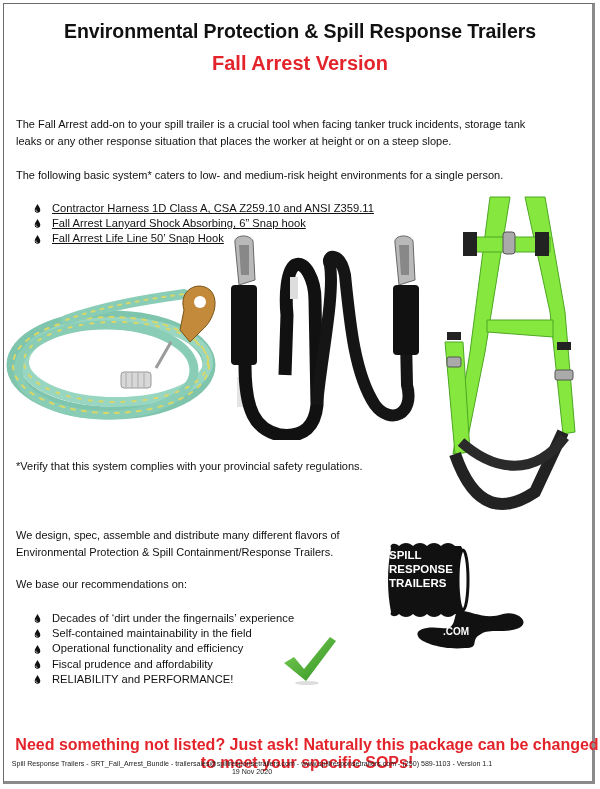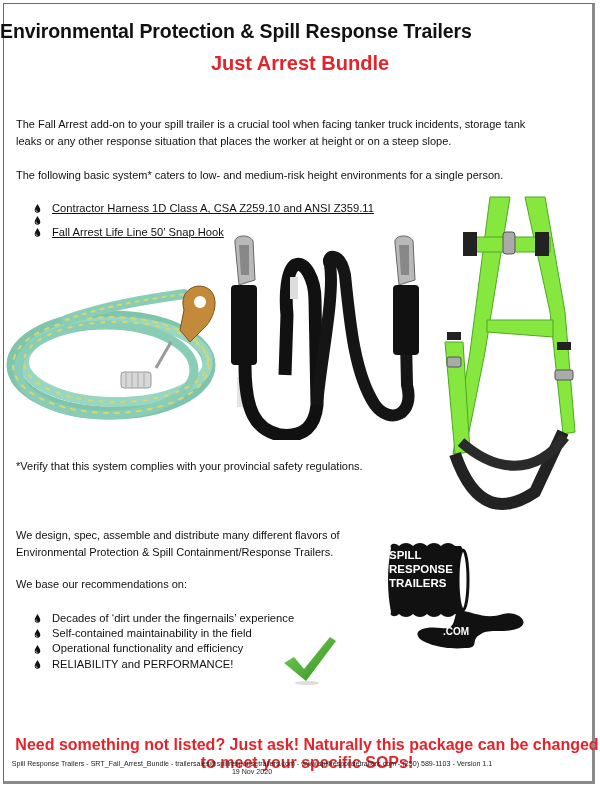--- a/index.html
+++ b/index.html
@@ -1,54 +1,55 @@
 <!DOCTYPE html>
 <html><head>
 <meta charset="utf-8">
 <style>
   html, body { margin:0; padding:0; background:#ffffff; }
   body { width:600px; height:789px; position:relative; overflow:hidden; font-family:"Liberation Sans", sans-serif; color:#111; }
   .page { position:absolute; left:3px; top:3px; width:592px; height:781px; border:1px solid #6b6b6b; border-right:3px solid #8a8a8a; border-bottom:3px solid #8a8a8a; box-sizing:border-box; background:#fff; }
-  .title { position:absolute; left:0; width:600px; top:20px; font-size:19.5px; font-weight:bold; color:#111; letter-spacing:-0.1px; }
+  .title { position:absolute; left:0; width:600px; top:20px; text-align:center; font-size:19.5px; font-weight:bold; color:#111; letter-spacing:-0.1px; }
   .subtitle { position:absolute; left:0; width:600px; top:52px; text-align:center; font-size:20px; font-weight:bold; color:#e3242b; }
   .para { position:absolute; left:16px; font-size:11px; line-height:17px; color:#111; }
   .bullets { position:absolute; left:34px; margin:0; padding:0; list-style:none; font-size:11.2px; line-height:15.2px; }
   .bullets li { display:flex; align-items:center; }
   .drop { width:7px; height:9px; margin-right:11px; display:inline-block; }
   .img { position:absolute; }
   .cta { position:absolute; left:0; width:600px; top:736px; text-align:center; font-size:16px; font-weight:bold; color:#e3242b; padding-left:14px; box-sizing:border-box; }
   .footer { position:absolute; left:0; width:496px; top:760px; text-align:center; font-size:7.1px; color:#222; padding-left:8px; box-sizing:border-box; }
 </style>
 </head>
 <body>
 
 <div class="page"></div>
 
 <div class="title">Environmental Protection &amp; Spill Response Trailers</div>
-<div class="subtitle">Just Arrest Bundle</div>
+<div class="subtitle">Fall Arrest Version</div>
 
 <div class="para" style="top:116px;">
   <div>The Fall Arrest add-on to your spill trailer is a crucial tool when facing tanker truck incidents, storage tank</div>
   <div>leaks or any other response situation that places the worker at height or on a steep slope.</div>
 </div>
 <div class="para" style="top:167px;">The following basic system* caters to low- and medium-risk height environments for a single person.</div>
 
 <ul class="bullets" style="top:201px;text-decoration:underline;">
   <li>
     <svg class="drop" viewBox="0 0 10 13">
         <path d="M5 0 C3 4 1 6 1 8.5 A4 4 0 0 0 9 8.5 C9 6 7 4 5 0Z" fill="#111"></path>
         <path d="M3 8 A2 2 0 0 0 5 11" stroke="#fff" stroke-width="1" fill="none"></path>
       </svg>
     <span>Contractor Harness 1D Class A, CSA Z259.10 and ANSI Z359.11</span>
   </li>
   <li>
     <svg class="drop" viewBox="0 0 10 13">
         <path d="M5 0 C3 4 1 6 1 8.5 A4 4 0 0 0 9 8.5 C9 6 7 4 5 0Z" fill="#111"></path>
         <path d="M3 8 A2 2 0 0 0 5 11" stroke="#fff" stroke-width="1" fill="none"></path>
       </svg>
+    <span>Fall Arrest Lanyard Shock Absorbing, 6” Snap hook</span>
   </li>
   <li>
     <svg class="drop" viewBox="0 0 10 13">
         <path d="M5 0 C3 4 1 6 1 8.5 A4 4 0 0 0 9 8.5 C9 6 7 4 5 0Z" fill="#111"></path>
         <path d="M3 8 A2 2 0 0 0 5 11" stroke="#fff" stroke-width="1" fill="none"></path>
       </svg>
     <span>Fall Arrest Life Line 50’ Snap Hook</span>
   </li>
 </ul>
 
@@ -133,20 +134,27 @@
         <path d="M5 0 C3 4 1 6 1 8.5 A4 4 0 0 0 9 8.5 C9 6 7 4 5 0Z" fill="#111"></path>
         <path d="M3 8 A2 2 0 0 0 5 11" stroke="#fff" stroke-width="1" fill="none"></path>
       </svg>
     <span>Operational functionality and efficiency</span>
   </li>
   <li>
     <svg class="drop" viewBox="0 0 10 13">
         <path d="M5 0 C3 4 1 6 1 8.5 A4 4 0 0 0 9 8.5 C9 6 7 4 5 0Z" fill="#111"></path>
         <path d="M3 8 A2 2 0 0 0 5 11" stroke="#fff" stroke-width="1" fill="none"></path>
       </svg>
+    <span>Fiscal prudence and affordability</span>
+  </li>
+  <li>
+    <svg class="drop" viewBox="0 0 10 13">
+        <path d="M5 0 C3 4 1 6 1 8.5 A4 4 0 0 0 9 8.5 C9 6 7 4 5 0Z" fill="#111"></path>
+        <path d="M3 8 A2 2 0 0 0 5 11" stroke="#fff" stroke-width="1" fill="none"></path>
+      </svg>
     <span>RELIABILITY and PERFORMANCE!</span>
   </li>
 </ul>
 
 <svg class="img" style="left:282px; top:633px;" width="56" height="52" viewBox="0 0 56 52">
   <defs>
     <linearGradient id="cg" x1="0" y1="0" x2="1" y2="1">
       <stop offset="0" stop-color="#7fd35a"></stop>
       <stop offset="1" stop-color="#2f8f1f"></stop>
     </linearGradient>

